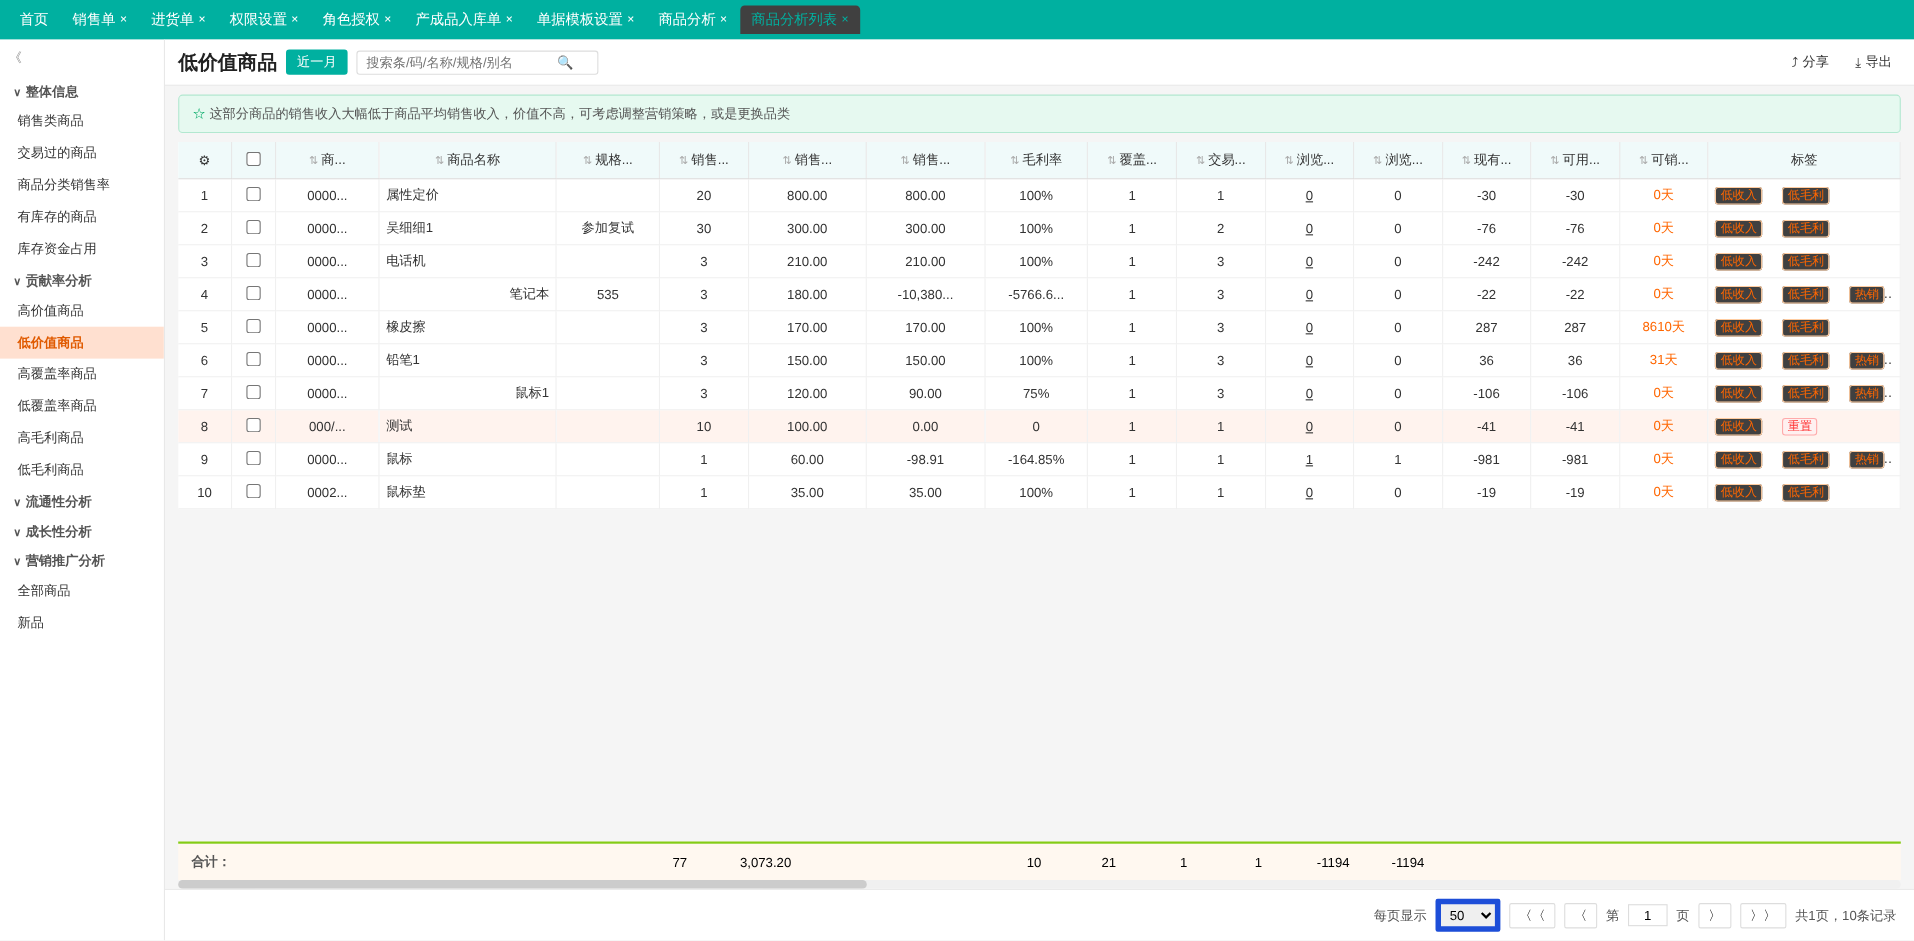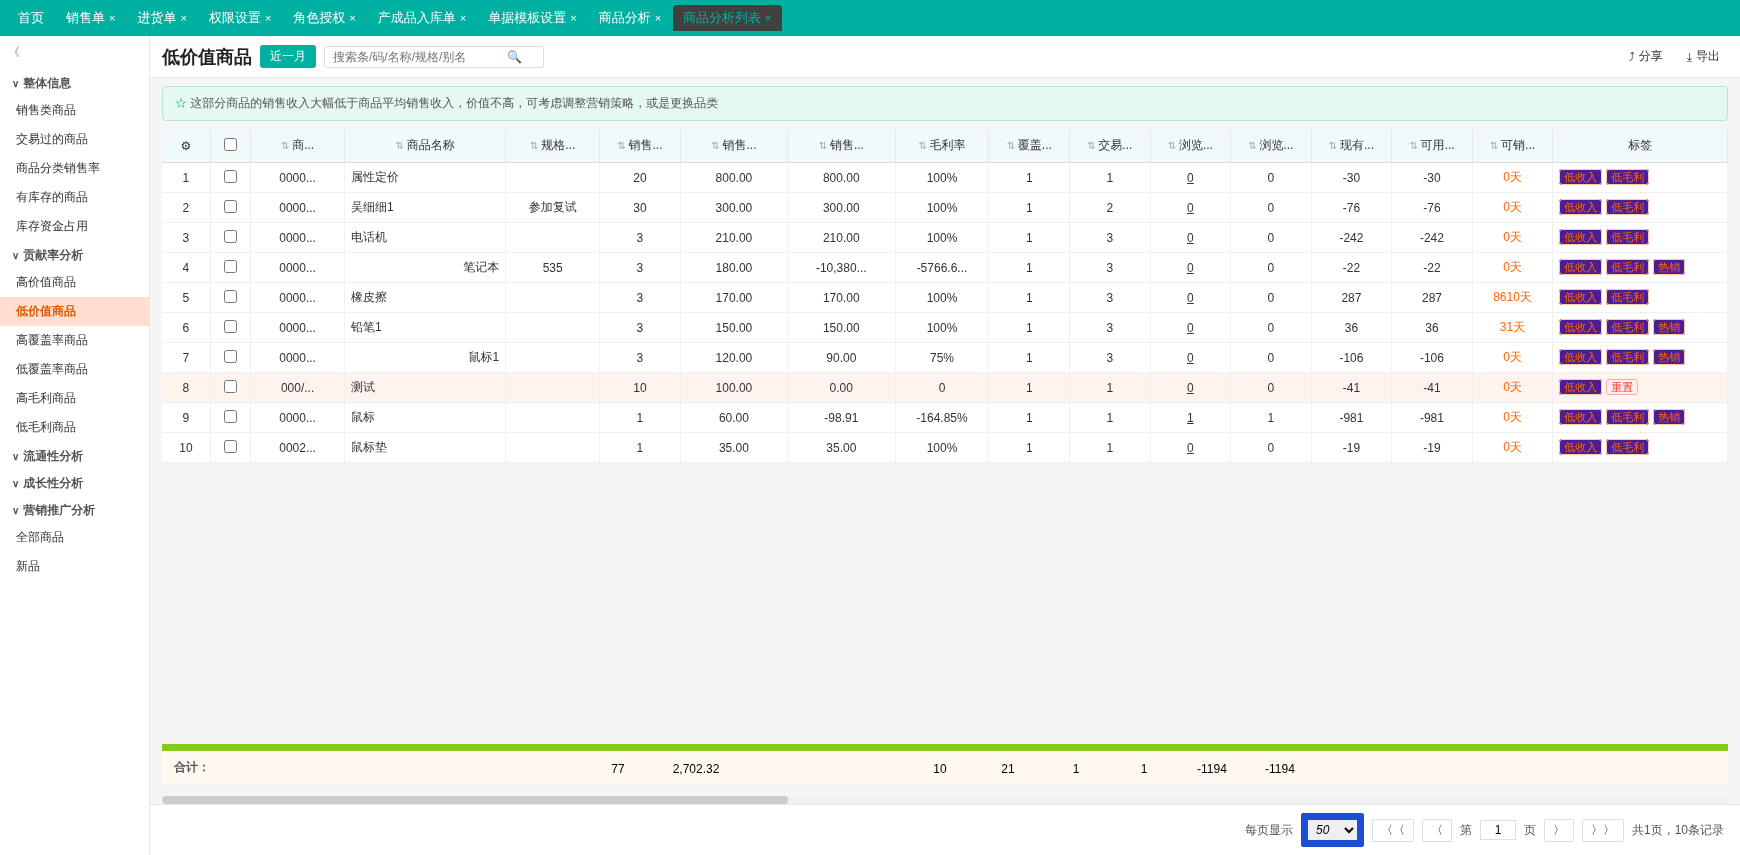--- a/index.html
+++ b/index.html
@@ -170,33 +170,33 @@
       text-align: center;
       color: #333;
       border-bottom: 1px solid #f0f0f0;
       border-right: 1px solid #f0f0f0;
       white-space: nowrap;
       overflow: hidden;
       text-overflow: ellipsis;
     }
     tbody tr.highlighted { background: #fff3ee; }
 
-    .tag-orange { color: #ff6600; font-size: 11px; margin-right: 4px; background:#4c1d95; border:1px solid #ffcca0; border-radius:3px; padding:1px 4px; }
+    .tag-orange { color: #ff6600; font-size: 11px; margin-right: 18px; background:#404040; border:1px solid #ffcca0; border-radius:3px; padding:1px 4px; }
     .tag-red { color: #ff3333; font-size: 11px; background:#fff0f0; border:1px solid #ffaaaa; border-radius:3px; padding:1px 4px; margin-right:2px; }
     .underline { text-decoration: underline; cursor: pointer; }
 
     
     .table-footer {
       background: #fff8f0;
-      border-top: 7px solid #84cc16;
+      border-top: 2px solid #84cc16;
       padding: 8px 12px;
       display: flex;
-      align-items: flex-end;
+      align-items: center;
       gap: 8px;
-      margin: 12px 12px;
+      margin: 0 12px;
     }
     .footer-label { font-weight: bold; color: #555; }
 
     
     .pagination-bar {
       display: flex;
       align-items: center;
       justify-content: flex-end;
       padding: 8px 16px;
       background: #fff;
@@ -205,24 +205,23 @@
       color: #555;
     }
     .pag-btn {
       border: 1px solid #ddd;
       background: #fff;
       padding: 2px 8px;
       cursor: pointer;
       border-radius: 2px;
     }
     .pag-select {
-      border: 7px solid #1d4ed8;
+      border: 5px solid #1d4ed8;
       padding: 2px 4px;
       border-radius: 2px;
-      font-style: italic;
     }
 
     
     .scrollbar-track {
       height: 8px;
       background: #f0f0f0;
       margin: 0 12px;
       border-radius: 4px;
     }
     .scrollbar-thumb {
@@ -540,21 +539,21 @@
     </div>
 
     <div class="table-footer">
       <span class="footer-label">合计：</span>
       <span style="width:40px"></span>
       <span style="width:30px"></span>
       <span style="width:70px"></span>
       <span style="width:120px"></span>
       <span style="width:70px"></span>
       <span style="width:60px; text-align:center;">77</span>
-      <span style="width:80px; text-align:center;">2,702.32</span>
+      <span style="width:80px; text-align:center;">3,073.20</span>
       <span style="width:80px;"></span>
       <span style="width:70px;"></span>
       <span style="width:60px; text-align:center;">10</span>
       <span style="width:60px; text-align:center;">21</span>
       <span style="width:60px; text-align:center;">1</span>
       <span style="width:60px; text-align:center;">1</span>
       <span style="width:60px; text-align:center;">-1194</span>
       <span style="width:60px; text-align:center;">-1194</span>
     </div>
 

